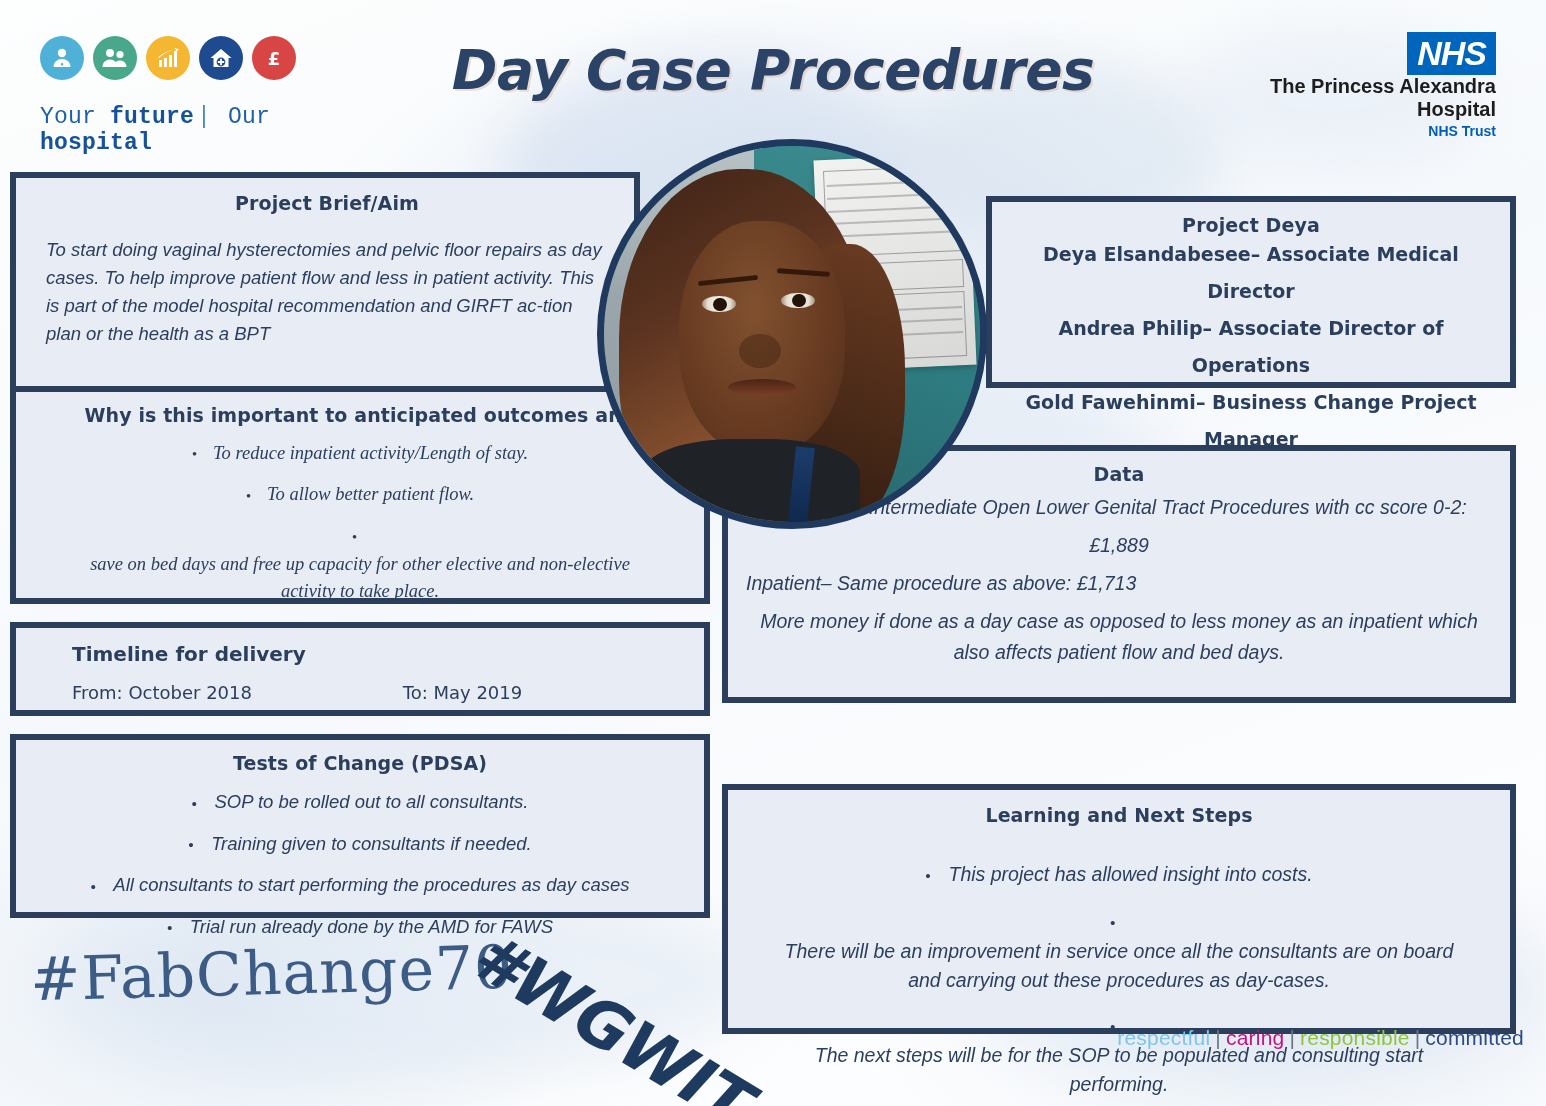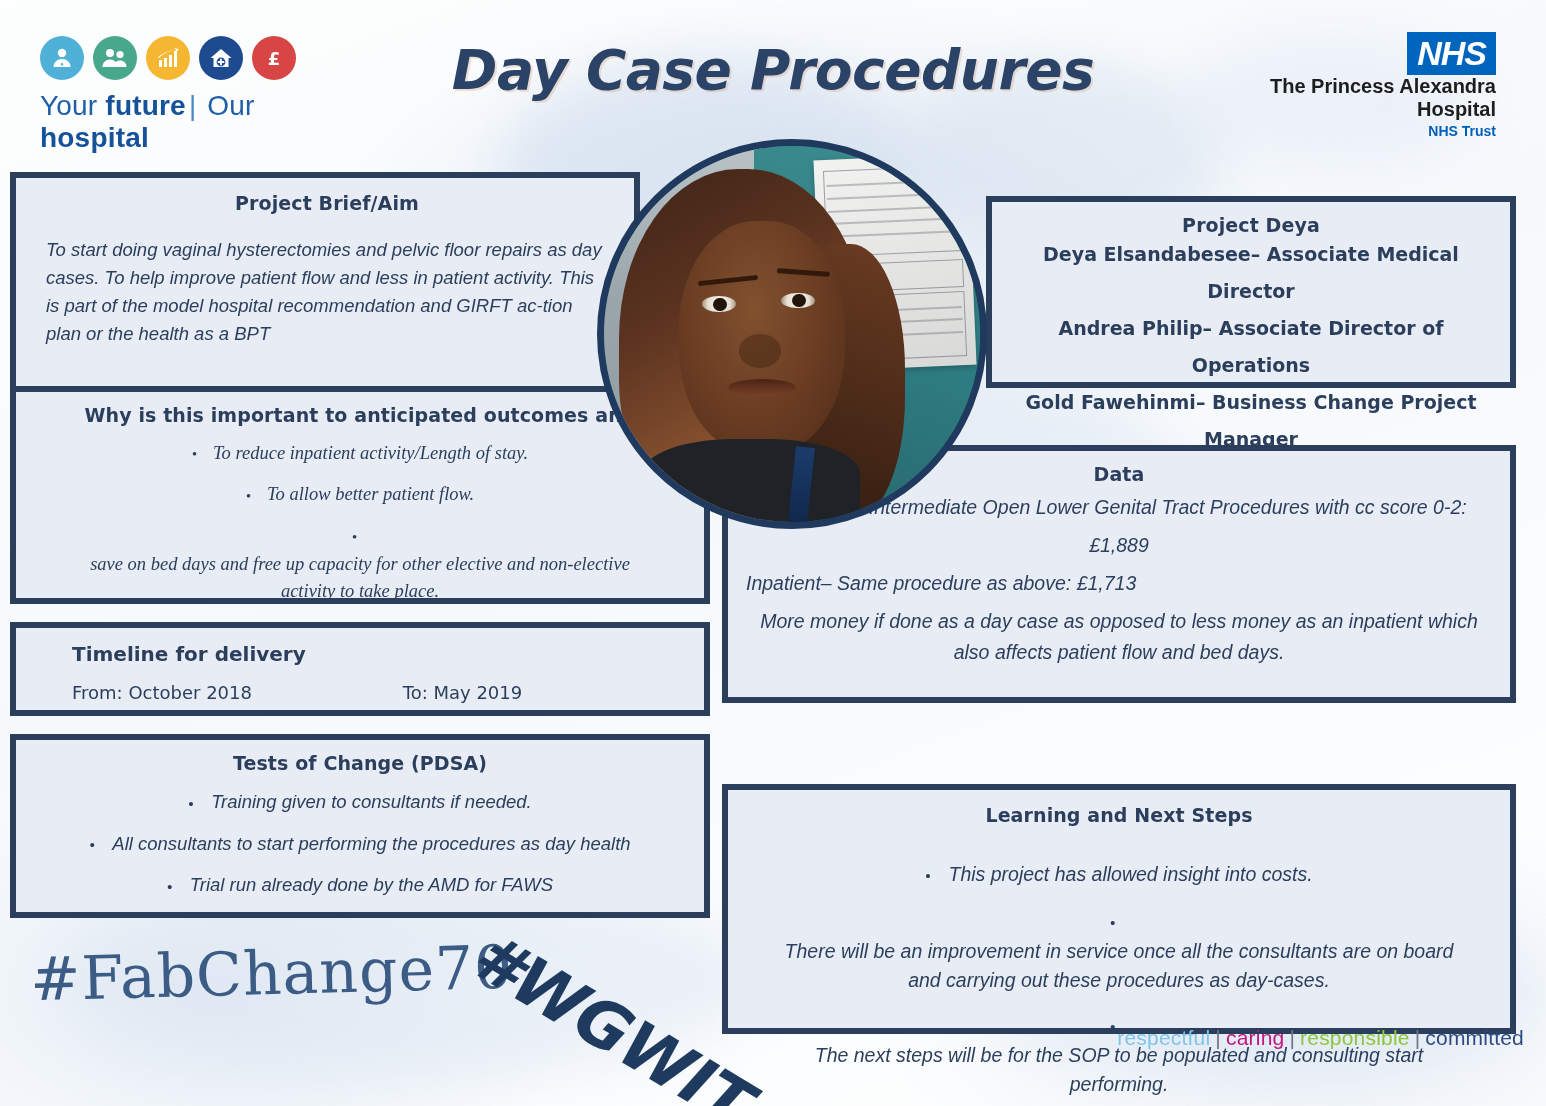--- a/index.html
+++ b/index.html
@@ -24,21 +24,21 @@
   .b2{left:900px;top:60px;width:320px;height:190px;background:rgba(212,224,238,.5);}
   .b3{left:760px;top:380px;width:430px;height:260px;background:rgba(214,226,240,.45);}
   .b4{left:60px;top:880px;width:700px;height:200px;background:rgba(219,229,241,.5);}
   .b5{left:980px;top:900px;width:560px;height:180px;background:rgba(221,230,242,.55);}
   .b6{left:1180px;top:30px;width:300px;height:140px;background:rgba(226,234,245,.5);}
 
   
   .brand{position:absolute;left:40px;top:36px;width:280px;}
   .brand-icons{display:flex;gap:9px;}
   .bicon{width:44px;height:44px;border-radius:50%;display:flex;align-items:center;justify-content:center;}
-  .brand-tag{margin-top:10px;font-size:28px;color:#1f5fa8;letter-spacing:.2px;}
+  .brand-tag{margin-top:24px;font-size:23px;color:#1f5fa8;letter-spacing:.2px;font-family:Liberation Mono, monospace;}
   .brand-tag b{color:#15529a;}
   .brand-tag .sep{color:#4a86c8;margin:0 3px;}
 
   .title{
     position:absolute;left:0;top:38px;width:1546px;text-align:center;
     font-size:55px;font-weight:bold;font-style:italic;
     color:#2b4366;letter-spacing:-.5px;
     text-shadow:2px 2px 0 rgba(214,170,140,.35);
     font-family:"DejaVu Sans", sans-serif;
   }
@@ -247,25 +247,29 @@
       <span class="from">From: October 2018</span>
       <span>To: May 2019</span>
     </div>
   </div>
 
   <div class="box" id="box-pdsa">
     <div class="box-title">Tests of Change (PDSA)</div>
     <ul class="bul">
       <li>
         <span class="dot">•&nbsp;&nbsp;&nbsp;</span>
+        <span class="txt">SOP to be rolled out to all consultants.</span>
+      </li>
+      <li>
+        <span class="dot">•&nbsp;&nbsp;&nbsp;</span>
         <span class="txt">Training given to consultants if needed.</span>
       </li>
       <li>
         <span class="dot">•&nbsp;&nbsp;&nbsp;</span>
-        <span class="txt">All consultants to start performing the procedures as day health</span>
+        <span class="txt">All consultants to start performing the procedures as day cases</span>
       </li>
       <li>
         <span class="dot">•&nbsp;&nbsp;&nbsp;</span>
         <span class="txt">Trial run already done by the AMD for FAWS</span>
       </li>
     </ul>
   </div>
 
   <div class="box" id="box-data">
     <div class="box-title">Data</div>

